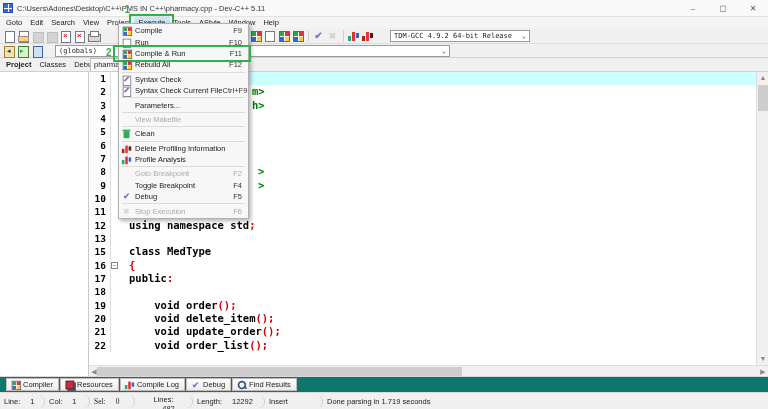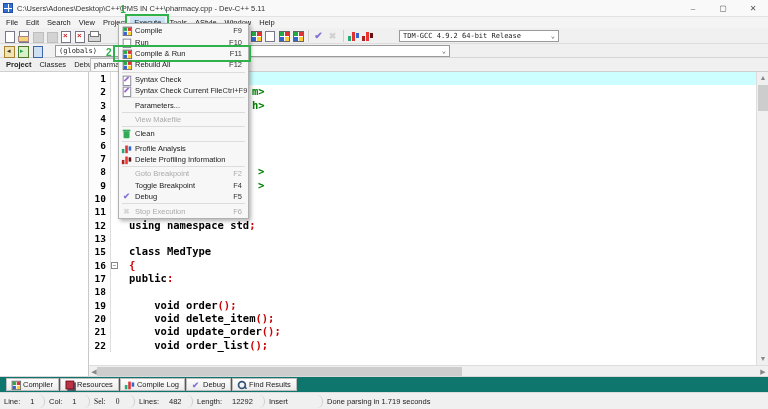--- a/index.html
+++ b/index.html
@@ -22,21 +22,21 @@
   .stepnum { position:absolute; color:#2db24c; font-weight:bold; font-size:10px; pointer-events:none; }
   .menu-item.active .stepnum { left:-10px; top:-13px; }
 
   
   .toolbar1 { position:absolute; left:0; top:28px; width:768px; height:16px; background:#f0f0f0; border-bottom:1px solid #ddd; display:flex; align-items:center; padding-left:3px; }
   .toolbar2 { position:absolute; left:0; top:44px; width:768px; height:14px; background:#f0f0f0; border-bottom:1px solid #d5d5d5; display:flex; align-items:center; padding-left:3px; }
   .tbgap { width:13px; }
   .tbsep { width:1px; height:12px; background:#cfcfcf; margin:0 3px; }
   .combo { background:#fff; border:1px solid #9a9a9a; height:12px; display:flex; align-items:center; font:7px "DejaVu Sans Mono", monospace; color:#222; padding:0 3px; position:relative; }
   .combo .chev { margin-left:auto; color:#666; font-size:7px; }
-  .combo.compiler { position:absolute; left:390px; width:160px;margin-left:9px; }
+  .combo.compiler { position:absolute; left:390px; width:140px; }
   .combo.globals { position:absolute; left:55px; width:395px; }
 
   
   .icon { display:inline-block; width:13px; height:12px; position:relative; flex:none; margin-right:1px; }
   .icon.dis { opacity:.35; filter:grayscale(1); }
   .pg::before { content:""; position:absolute; left:2px; top:1px; width:8px; height:10px; background:#fff; border:1px solid #778; }
   .pg-open::after { content:""; position:absolute; left:1px; top:6px; width:9px; height:4px; background:#f4d37a; border:1px solid #a88; }
   .pg-x::after { content:"×"; position:absolute; left:4px; top:2px; color:#c22; font:bold 8px/8px "Liberation Sans",sans-serif; }
   .pg-pen::after { content:""; position:absolute; left:3px; top:4px; width:7px; height:2px; background:#96c; transform:rotate(-45deg); }
   .disk::before { content:""; position:absolute; left:2px; top:2px; width:9px; height:9px; background:#8aa0c8; border:1px solid #567; }
@@ -120,21 +120,21 @@
   <span class="appicon"></span>
   <span class="titletext">C:\Users\Adones\Desktop\C++\PMS IN C++\pharmacy.cpp - Dev-C++ 5.11</span>
   <span class="winctrls">
     <span class="winctrl">–</span>
     <span class="winctrl">▢</span>
     <span class="winctrl">✕</span>
   </span>
 </div>
 
 <div class="menubar" id="menubar">
-    <span class="menu-item">File</span>
+    <span class="menu-item">Goto</span>
     <span class="menu-item">Edit</span>
     <span class="menu-item">Search</span>
     <span class="menu-item">View</span>
     <span class="menu-item">Project</span>
     <span class="menu-item active">Execute<span class="annbox"></span><span class="stepnum">1</span></span>
     <span class="menu-item">Tools</span>
     <span class="menu-item">AStyle</span>
     <span class="menu-item">Window</span>
     <span class="menu-item">Help</span>
   </div>
@@ -360,27 +360,27 @@
       <span class="mishort"></span>
     </div>
     <div class="msep"></div>
     <div class="mi">
       <span class="micon"><span class="icon trash"></span></span>
       <span class="milabel">Clean</span>
       <span class="mishort"></span>
     </div>
     <div class="msep"></div>
     <div class="mi">
+      <span class="micon"><span class="icon bars red"></span></span>
+      <span class="milabel">Delete Profiling Information</span>
+      <span class="mishort"></span>
+    </div>
+    <div class="mi">
       <span class="micon"><span class="icon bars"></span></span>
       <span class="milabel">Profile Analysis</span>
-      <span class="mishort"></span>
-    </div>
-    <div class="mi">
-      <span class="micon"><span class="icon bars red"></span></span>
-      <span class="milabel">Delete Profiling Information</span>
       <span class="mishort"></span>
     </div>
     <div class="msep"></div>
     <div class="mi disabled">
       <span class="micon"></span>
       <span class="milabel">Goto Breakpoint</span>
       <span class="mishort">F2</span>
     </div>
     <div class="mi">
       <span class="micon"></span>
@@ -429,21 +429,21 @@
       <span class="v">1</span>
     </span>
     <span class="seg2" style="width: 45px;">
       <span>Col:</span>
       <span class="v">1</span>
     </span>
     <span class="seg2" style="width: 45px; font-family: Liberation Serif, serif;">
       <span>Sel:</span>
       <span class="v">0</span>
     </span>
-    <span class="seg2" style="width: 58px;">
+    <span class="seg2" style="width: 58px; flex-direction: column;">
       <span>Lines:</span>
       <span class="v">482</span>
     </span>
     <span class="seg2" style="width: 72px; text-align: right;">
       <span>Length:</span>
       <span class="v">12292</span>
     </span>
     <span class="seg2" style="width: 58px;">
       <span>Insert</span>
     </span>

